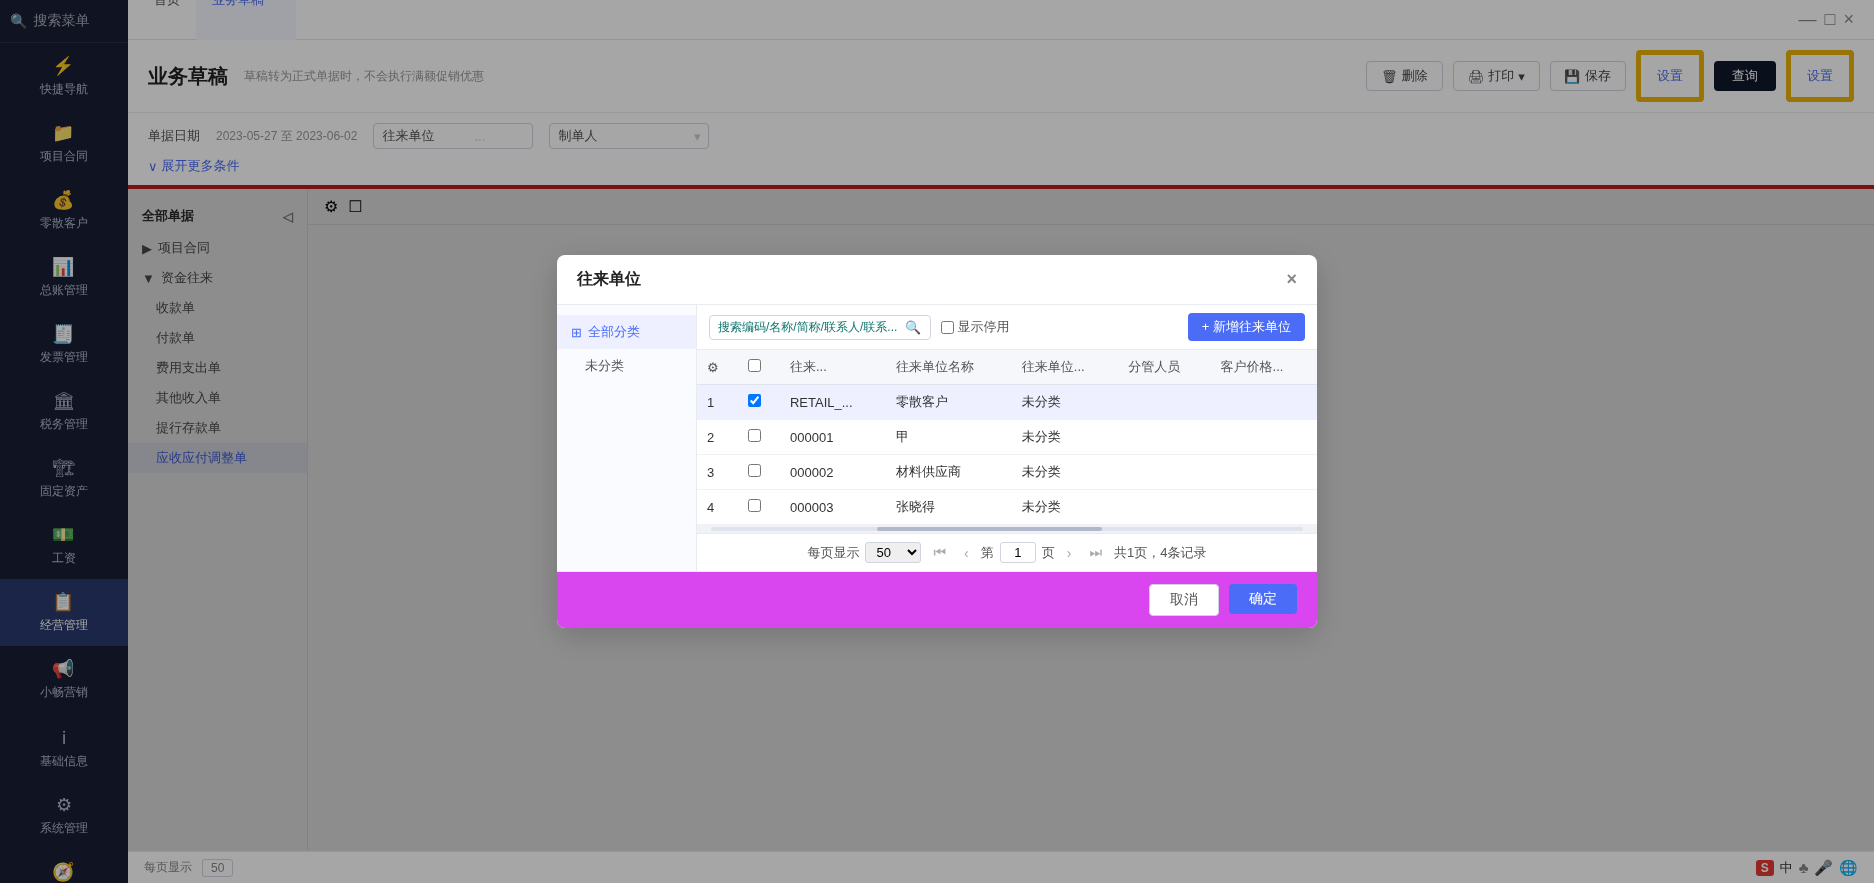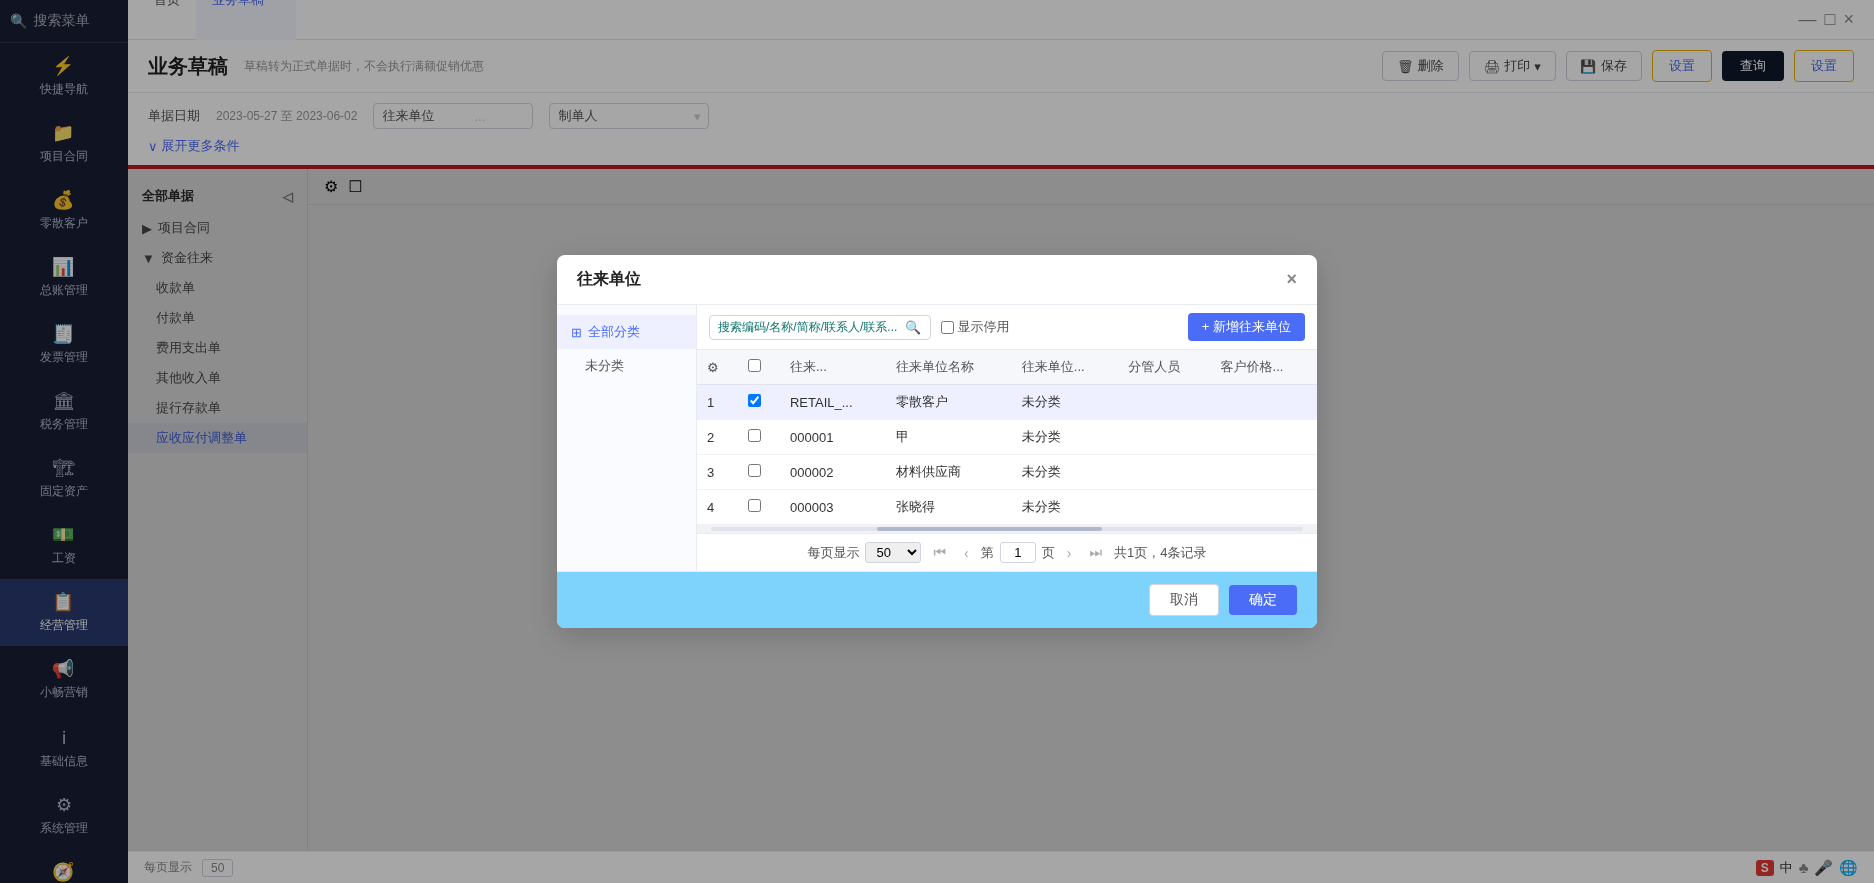--- a/index.html
+++ b/index.html
@@ -82,21 +82,21 @@
       display: flex;
       align-items: center;
       border-bottom: 1px solid #e8ebf0;
       gap: 16px;
     }
     .page-title { font-size: 20px; font-weight: bold; color: #222; }
     .page-hint { font-size: 12px; color: #999; }
     .header-actions { margin-left: auto; display: flex; gap: 10px; align-items: center; }
     .btn-action { padding: 5px 14px; font-size: 13px; border-radius: 4px; cursor: pointer; border: 1px solid #d0d4de; background: #fff; color: #444; display: flex; align-items: center; gap: 4px; }
     .btn-primary { background: #0f172a; color: #fff; border: none; padding: 6px 18px; border-radius: 4px; font-size: 13px; cursor: pointer; }
-    .btn-outline { border: 1px solid #eab308; color: #4a6cf7; background: #fff; padding: 6px 16px; border-radius: 4px; font-size: 13px; cursor: pointer; }
+    .btn-outline { border: 5px solid #eab308; color: #4a6cf7; background: #fff; padding: 12px 16px; border-radius: 4px; font-size: 13px; cursor: pointer; }
 
     
     .filter-bar {
       background: #fff;
       padding: 10px 20px;
       border-bottom: 4px solid #b91c1c;
       display: flex;
       flex-direction: column;
       gap: 8px;
     }
@@ -264,26 +264,26 @@
       width: 36px;
       border: 1px solid #d0d4de;
       border-radius: 3px;
       padding: 2px 4px;
       text-align: center;
       font-size: 13px;
     }
     .pagination-btn { cursor: pointer; padding: 2px 6px; color: #aaa; font-size: 14px; border: none; background: none; }
     .modal-footer {
       display: flex;
-      align-items: center;
+      align-items: flex-start;
       justify-content: flex-end;
       padding: 12px 20px;
       gap: 10px;
       border-top: 1px solid #e8ebf0;
-      background: #7dd3fc;
+      background: #d946ef;
     }
     .btn-cancel { padding: 6px 20px; border: 1px solid #d0d4de; border-radius: 4px; font-size: 14px; cursor: pointer; background: #fff; color: #555; }
     .btn-confirm { padding: 6px 20px; border: none; border-radius: 4px; font-size: 14px; cursor: pointer; background: #4a6cf7; color: #fff; }
 
     
     .scrollbar-area { height: 8px; background: #f0f2f5; display: flex; align-items: center; padding: 0 14px; }
     .scrollbar-track { flex: 1; height: 4px; background: #e0e3eb; border-radius: 2px; position: relative; }
     .scrollbar-thumb { position: absolute; left: 28%; width: 38%; height: 4px; background: #b0b8cc; border-radius: 2px; }
 
     

